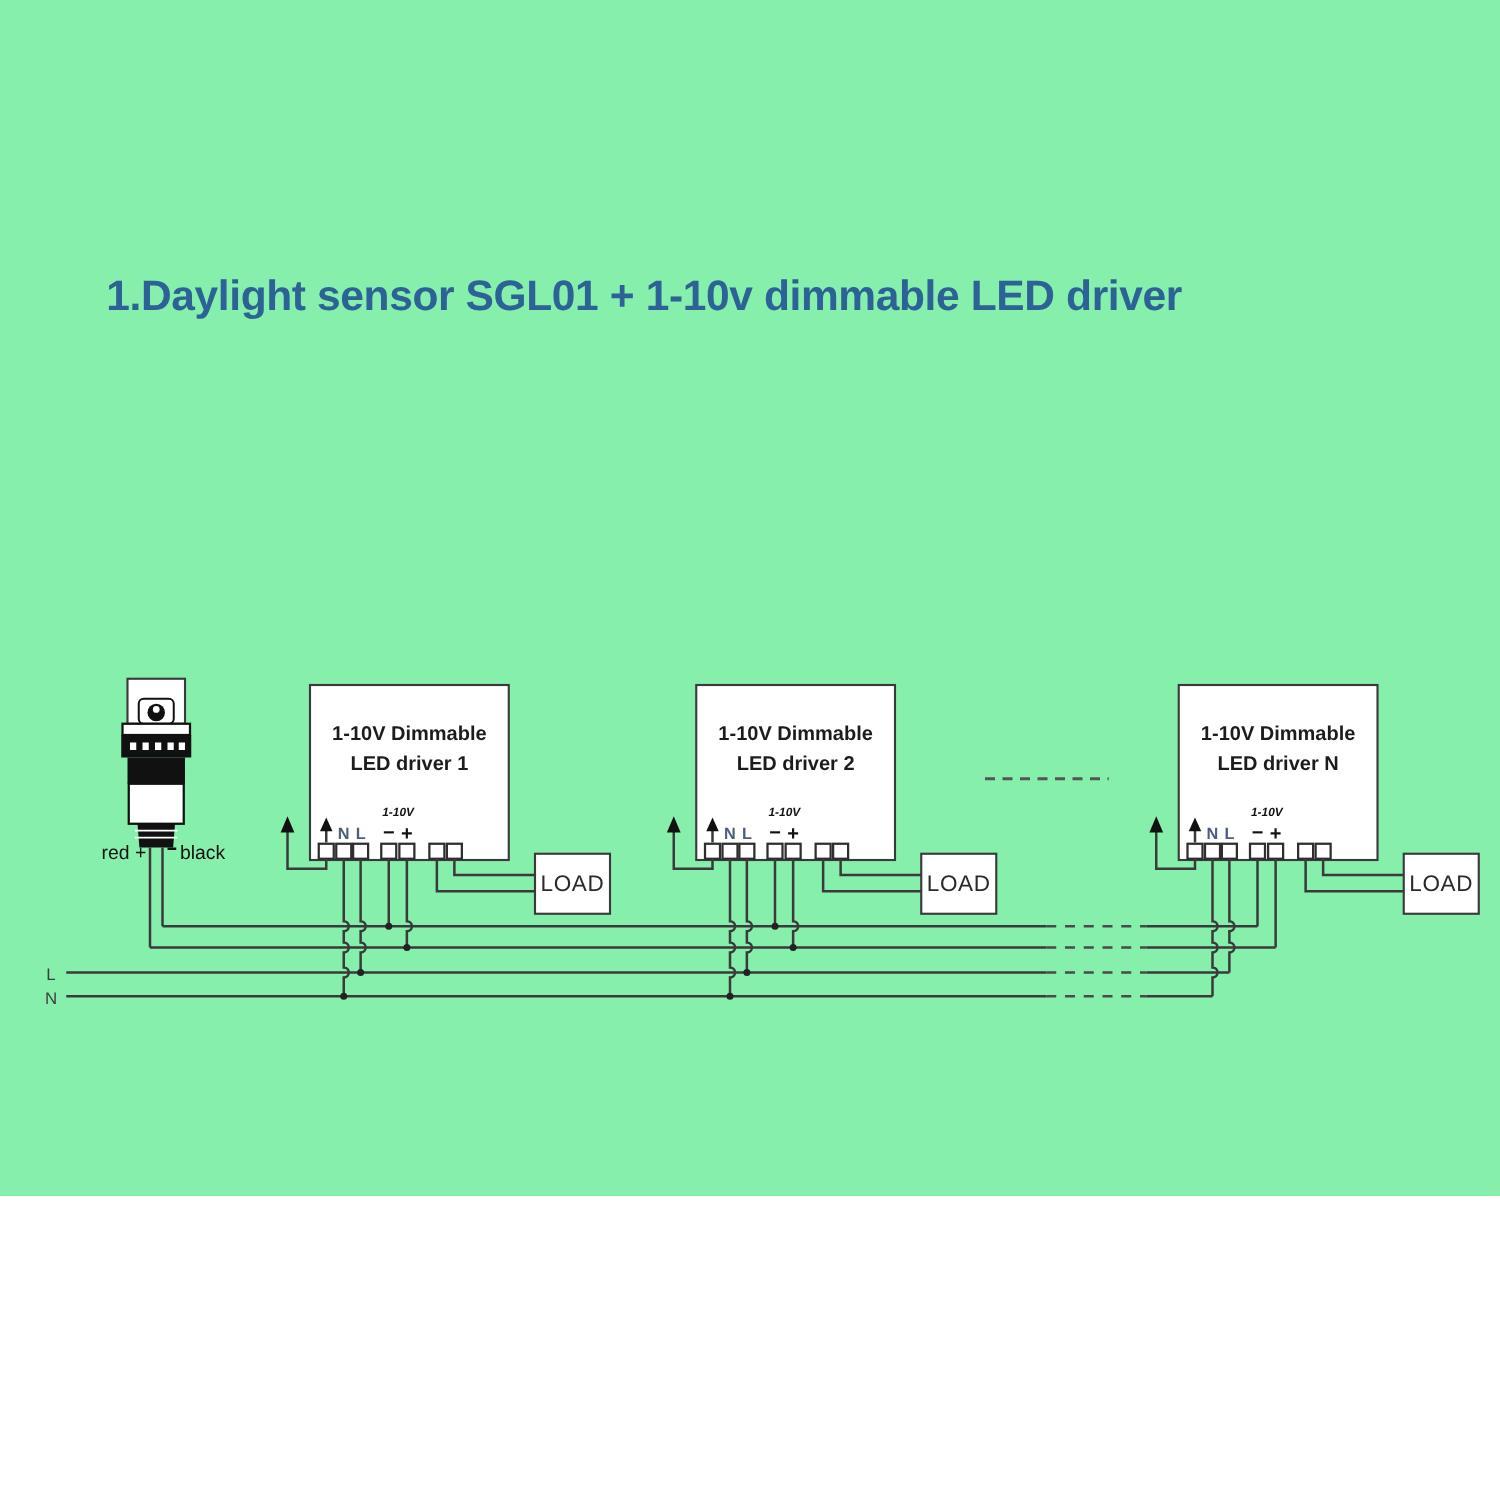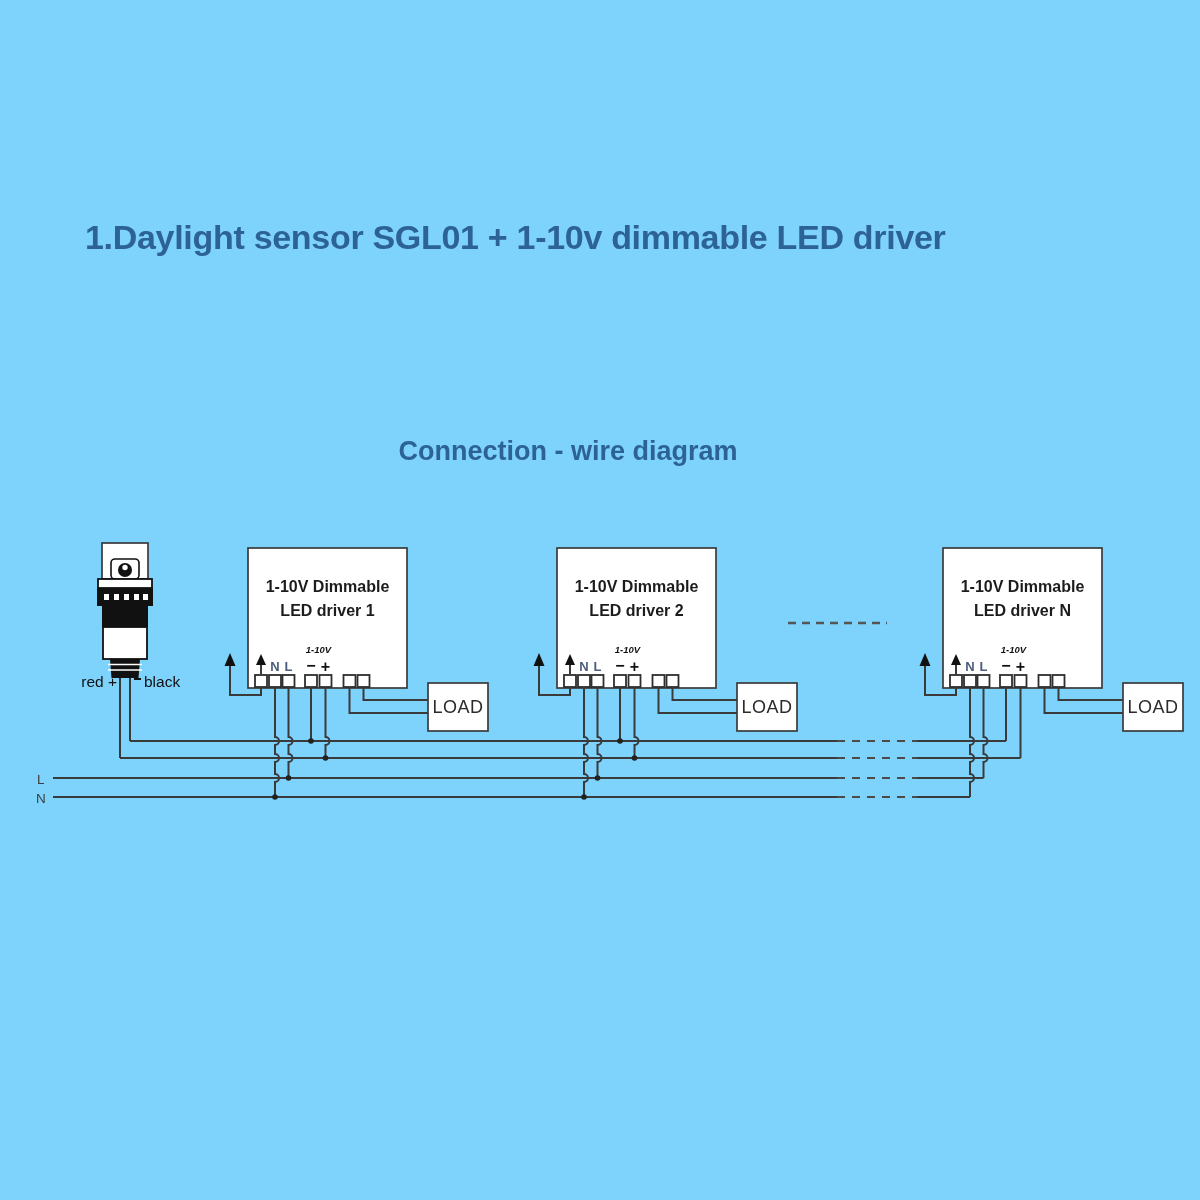--- a/index.html
+++ b/index.html
@@ -1,16 +1,16 @@
 <!DOCTYPE html>
 <html style="--accent: #2d6296;"><head>
 <meta charset="utf-8">
 <style>
   html,body{margin:0;padding:0;background:#ffffff;}
-  .canvas{position:relative;width:1200px;height:1200px;background:#7dd3fc;overflow:hidden;
+  .canvas{position:relative;width:1200px;height:957px;background:#86efac;overflow:hidden;
           font-family:"Liberation Sans",sans-serif;}
   .title{position:absolute;left:85px;top:218px;font-size:34px;font-weight:bold;
          color:var(--accent,#2d6296);letter-spacing:-0.3px;white-space:nowrap;}
   .subtitle{position:absolute;left:85px;top:436px;width:966px;text-align:center;
             font-size:27px;font-weight:bold;color:var(--accent,#2d6296);}
   svg{position:absolute;left:0;top:0;}
   svg text{font-family:"Liberation Sans",sans-serif;}
   .wire{stroke:#3a3a3a;stroke-width:2;fill:none;}
   .busdash{stroke:#4a4a4a;stroke-width:2;fill:none;stroke-dasharray:8 7;}
   .topdash{stroke:#555;stroke-width:2.4;fill:none;stroke-dasharray:8 6;}
@@ -25,21 +25,20 @@
   .sensor-label{font-size:15.5px;fill:#111;}
   .dot{fill:#222;}
   .arrowfill{fill:#111;stroke:none;}
 </style>
 </head>
 <body>
 
 <div class="canvas">
 
   <div class="title">1.Daylight sensor SGL01 + 1-10v dimmable LED driver</div>
-  <div class="subtitle">Connection - wire diagram</div>
 
   <svg width="1200" height="1200" viewBox="0 0 1200 1200">
 
     <g>
 
       <path class="wire" d="M130 741 H837"></path>
       <path class="busdash" d="M837 741 H917"></path>
       <path class="wire" d="M917 741 H1006"></path>
 
       <path class="wire" d="M120 758 H837"></path>

